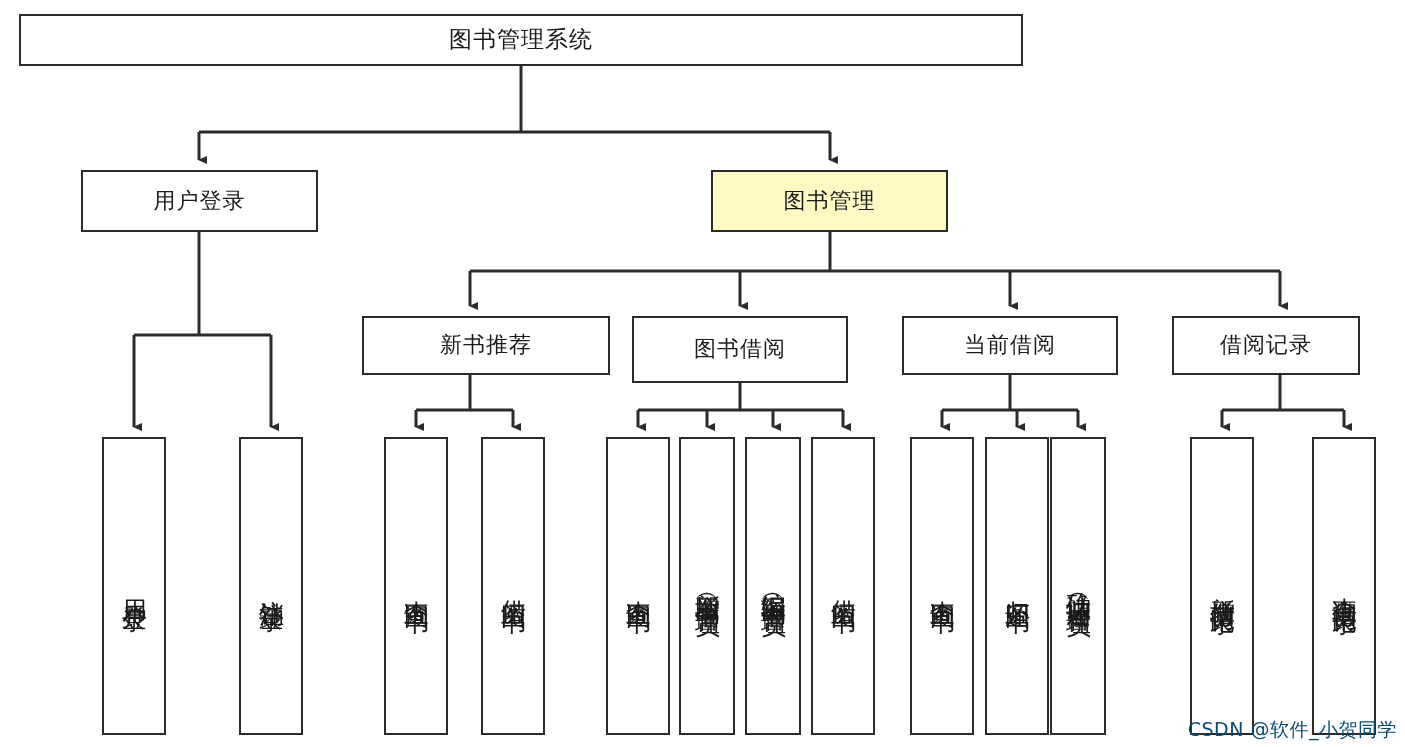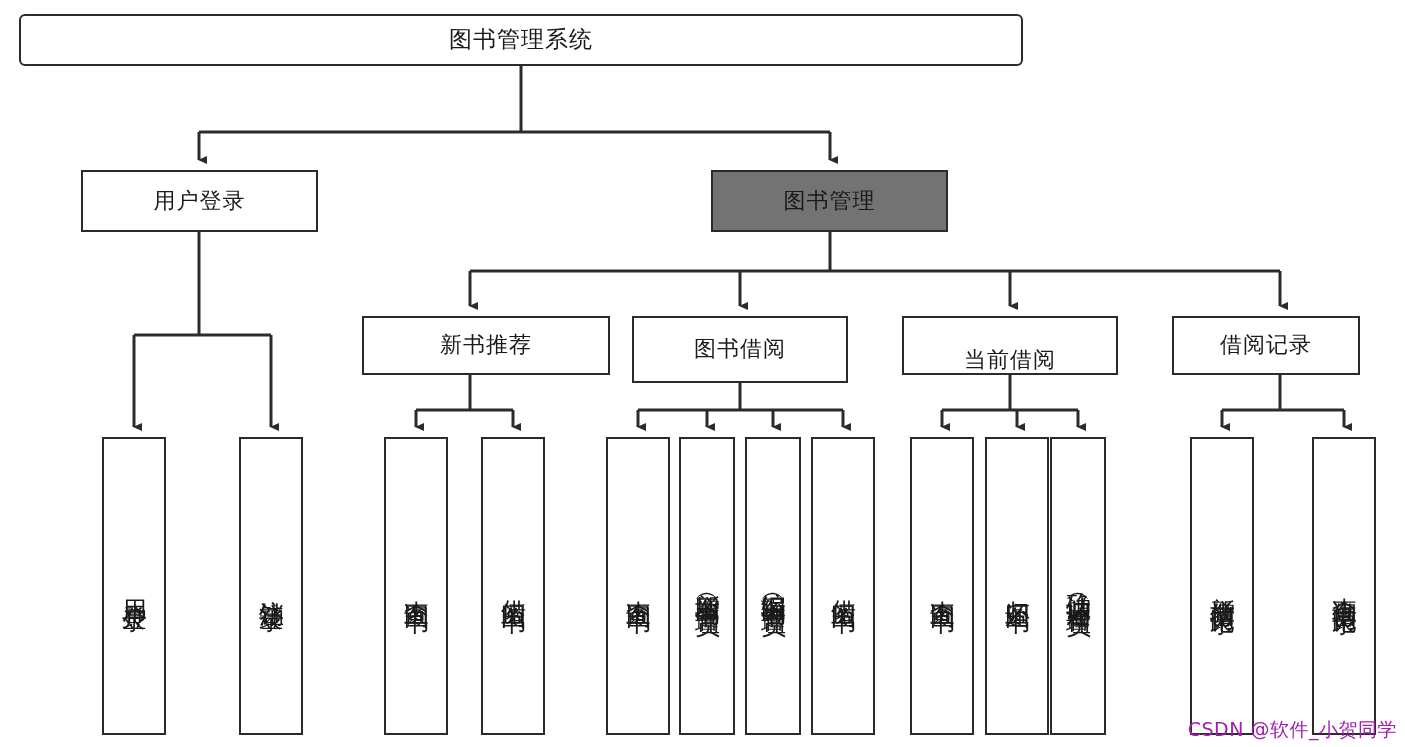--- a/index.html
+++ b/index.html
@@ -123,38 +123,38 @@
       <path d="M 1017 410 L 1017 427" marker-end="url(#arrowhead)"></path>
       <path d="M 1078 410 L 1078 427" marker-end="url(#arrowhead)"></path>
 
       <path d="M 1280 375 L 1280 410"></path>
       <path d="M 1222 410 L 1344 410"></path>
       <path d="M 1222 410 L 1222 427" marker-end="url(#arrowhead)"></path>
       <path d="M 1344 410 L 1344 427" marker-end="url(#arrowhead)"></path>
     </g>
   </svg>
 
-  <div class="node horiz root" style="left: 19px; top: 14px; width: 1004px; height: 52px; border-color: rgb(43, 43, 43); background: rgb(255, 255, 255); color: rgb(26, 26, 26); border-radius: 6px;">
+  <div class="node horiz root" style="left: 19px; top: 14px; width: 1004px; height: 52px; border-color: rgb(43, 43, 43); background: rgb(255, 255, 255); color: rgb(26, 26, 26);">
     <span class="node-label">图书管理系统</span>
   </div>
 
   <div class="node horiz" style="left: 81px; top: 170px; width: 237px; height: 62px; border-color: rgb(43, 43, 43); background: rgb(255, 255, 255); color: rgb(26, 26, 26);">
     <span class="node-label">用户登录</span>
   </div>
-  <div class="node horiz" style="left: 711px; top: 170px; width: 237px; height: 62px; border-color: rgb(43, 43, 43); background: #737373; color: rgb(26, 26, 26);">
+  <div class="node horiz" style="left: 711px; top: 170px; width: 237px; height: 62px; border-color: rgb(43, 43, 43); background: #fef9c3; color: rgb(26, 26, 26);">
     <span class="node-label">图书管理</span>
   </div>
 
   <div class="node horiz" style="left: 362px; top: 316px; width: 248px; height: 59px; border-color: rgb(43, 43, 43); background: rgb(255, 255, 255); color: rgb(26, 26, 26);">
     <span class="node-label">新书推荐</span>
   </div>
   <div class="node horiz" style="left: 632px; top: 316px; width: 216px; height: 67px; border-color: rgb(43, 43, 43); background: rgb(255, 255, 255); color: rgb(26, 26, 26);">
     <span class="node-label">图书借阅</span>
   </div>
-  <div class="node horiz" style="left: 902px; top: 316px; width: 216px; height: 59px; border-color: rgb(43, 43, 43); background: rgb(255, 255, 255); color: rgb(26, 26, 26); align-items: flex-end;">
+  <div class="node horiz" style="left: 902px; top: 316px; width: 216px; height: 59px; border-color: rgb(43, 43, 43); background: rgb(255, 255, 255); color: rgb(26, 26, 26);">
     <span class="node-label">当前借阅</span>
   </div>
   <div class="node horiz" style="left: 1172px; top: 316px; width: 188px; height: 59px; border-color: rgb(43, 43, 43); background: rgb(255, 255, 255); color: rgb(26, 26, 26);">
     <span class="node-label">借阅记录</span>
   </div>
 
   <div class="node vert" style="left: 102px; top: 437px; width: 64px; height: 298px; border-color: rgb(43, 43, 43); background: rgb(255, 255, 255); color: rgb(26, 26, 26);">
     <span class="node-label">用户登录</span>
   </div>
   <div class="node vert" style="left: 239px; top: 437px; width: 64px; height: 298px; border-color: rgb(43, 43, 43); background: rgb(255, 255, 255); color: rgb(26, 26, 26);">
@@ -187,15 +187,15 @@
   <div class="node vert" style="left: 1050px; top: 437px; width: 56px; height: 298px; border-color: rgb(43, 43, 43); background: rgb(255, 255, 255); color: rgb(26, 26, 26);">
     <span class="node-label">确认归还（管理员）</span>
   </div>
   <div class="node vert" style="left: 1190px; top: 437px; width: 64px; height: 298px; border-color: rgb(43, 43, 43); background: rgb(255, 255, 255); color: rgb(26, 26, 26);">
     <span class="node-label">新增借阅记录</span>
   </div>
   <div class="node vert" style="left: 1312px; top: 437px; width: 64px; height: 298px; border-color: rgb(43, 43, 43); background: rgb(255, 255, 255); color: rgb(26, 26, 26);">
     <span class="node-label">查询借阅记录</span>
   </div>
 
-  <div id="watermark" style="color: #a21caf; margin-left: 8px;">CSDN @软件_小贺同学</div>
+  <div id="watermark" style="color: #0c4a6e; margin-left: 8px;">CSDN @软件_小贺同学</div>
 
 </div>
 
 </body></html>

